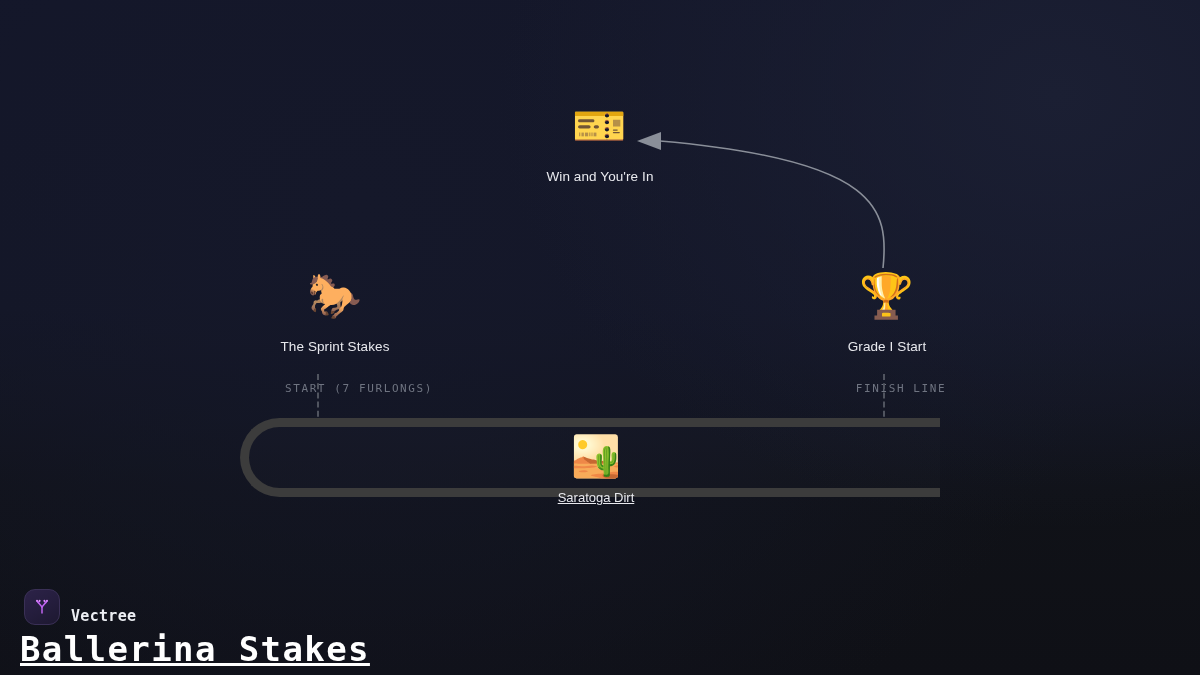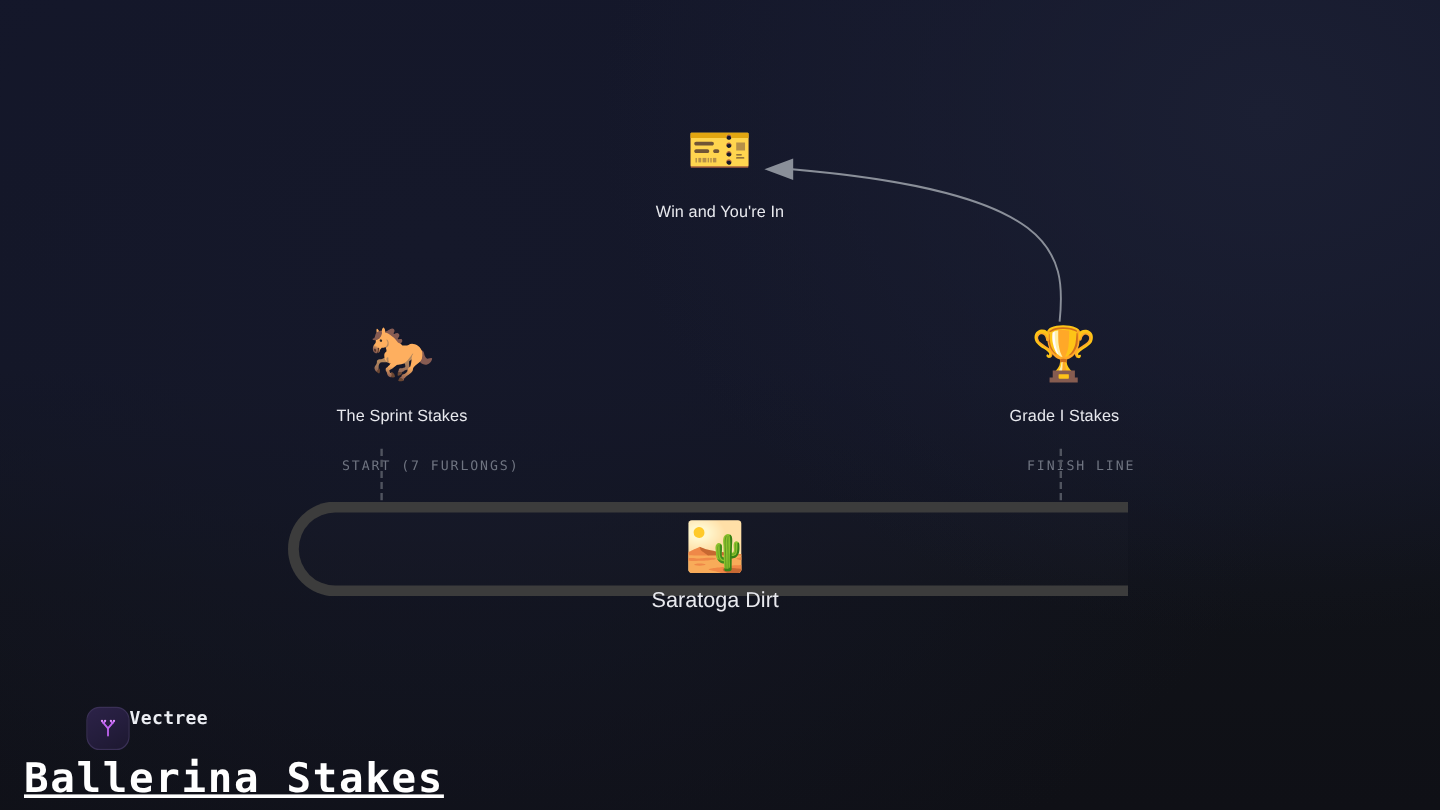--- a/index.html
+++ b/index.html
@@ -98,23 +98,24 @@
   #track-node .emoji {
     font-family: "DejaVu Sans", sans-serif;
     font-size: 40px;
     line-height: 48px;
     display: block;
     height: 48px;
   }
   #track-node .node-label {
     display: block;
     margin-top: 10px;
-    font-size: 18px;
+    font-size: 13px;
     color: #e8e9ee;
     white-space: nowrap;
+    text-decoration: underline;
   }
 
   .marker-line {
     position: absolute;
     width: 0;
     border-left: 2px dashed #50545f;
     top: 374px;
     height: 52px;
   }
 
@@ -124,22 +125,22 @@
     left: 0;
     bottom: 0;
     width: 1200px;
     height: 130px;
   }
   #brand {
     position: absolute;
     left: 24px;
     top: 44px;
     display: flex;
-    align-items: flex-start;
-    margin-left: 48px;
+    align-items: flex-end;
+    gap: 11px;
   }
   #brand-logo {
     width: 34px;
     height: 34px;
     border-radius: 11px;
     background: linear-gradient(150deg, #2c2248 0%, #241d3c 55%, #1d1830 100%);
     border: 1px solid #3a3056;
     display: flex;
     align-items: center;
     justify-content: center;
@@ -192,21 +193,21 @@
     </div>
 
     <div class="node" style="left:335px; top:270px;">
       <span class="emoji">🐎</span>
       <span class="node-label">The Sprint Stakes</span>
       <span class="node-sub" style="margin-left:48px;">START (7 FURLONGS)</span>
     </div>
 
     <div class="node" style="left:887px; top:270px;">
       <span class="emoji">🏆</span>
-      <span class="node-label">Grade I Stakes</span>
+      <span class="node-label">Grade I Start</span>
       <span class="node-sub" style="margin-left:28px;">FINISH LINE</span>
     </div>
 
     <div class="marker-line" style="left:317px;"></div>
     <div class="marker-line" style="left:883px;"></div>
 
     <div id="track-wrap">
       <div id="track-shape"></div>
       <div id="track-node">
         <span class="emoji">🏜️</span>

